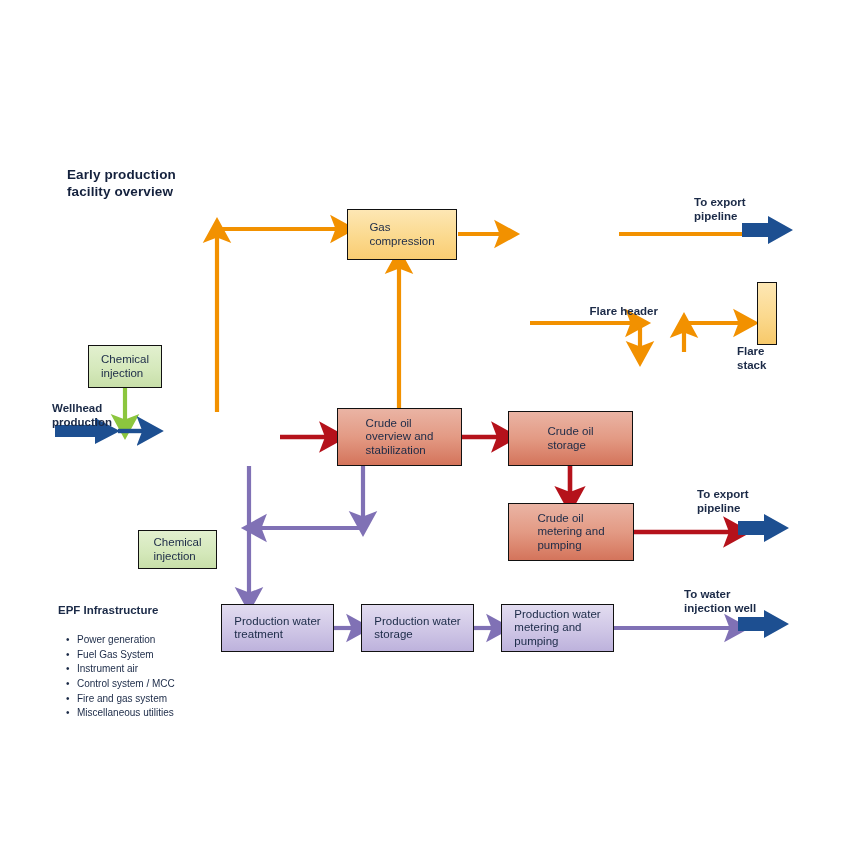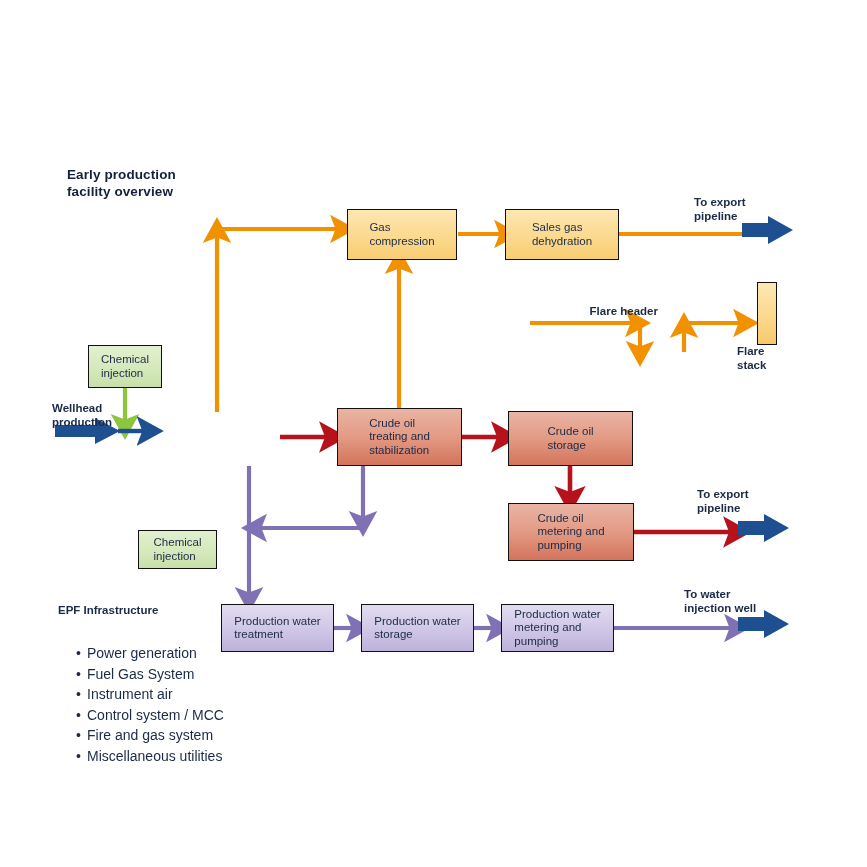--- a/index.html
+++ b/index.html
@@ -16,22 +16,22 @@
   .node.water{background:linear-gradient(180deg,#e2dcf0 0%,#cfc6e6 55%,#bdb2dc 100%);}
   .node.chem{background:linear-gradient(180deg,#e2f0cf 0%,#d4e8ba 60%,#c8dfa9 100%);}
   .node.stack{background:linear-gradient(180deg,#fde7b4 0%,#fbd98e 55%,#f7c96a 100%);}
 
   .lbl{position:absolute;font-size:11.5px;font-weight:600;line-height:1.18;
        color:#1b2a47;text-align:left;}
   .lbl.left{text-align:left;}
   .title{position:absolute;font-size:13.5px;font-weight:700;line-height:1.24;
          color:#14213d;letter-spacing:.1px;}
   .infra-h{position:absolute;font-size:11.5px;font-weight:600;color:#1b2a47;}
-  .infra{position:absolute;font-size:14px;line-height:1.47;color:#1b2a47;
-         margin:18px;padding:0;list-style:none;}
+  .infra{position:absolute;font-size:10px;line-height:1.47;color:#1b2a47;
+         margin:8px;padding:0;list-style:none;}
   .infra li{white-space:nowrap;}
   .infra li:before{content:"\2022";display:inline-block;width:11px;}
 </style>
 </head>
 <body>
 
 <div id="stage">
 
   <svg class="layer" viewBox="0 0 867 867" xmlns="http://www.w3.org/2000/svg">
     <defs>
@@ -101,26 +101,20 @@
     <span>facility overview</span>
   </div>
 
   <div class="node gas" style="left:347px;top:209px;width:110px;height:51px;">
     <div>
       <span>Gas</span><br>
       <span>compression</span>
     </div>
   </div>
 
-  <div class="node gas" style="left:505px;top:209px;width:114px;height:51px;">
-    <div>
-      <span>Sales gas</span><br>
-      <span>dehydration</span>
-    </div>
-  </div>
 
 
   <div class="node stack" style="left:757px;top:282px;width:20px;height:63px;"></div>
   <div class="lbl" style="left:737px;top:345px;width:60px;">
     <span>Flare</span><br>
     <span>stack</span>
   </div>
 
   <div class="node chem" style="left:88px;top:345px;width:74px;height:43px;">
     <div>
@@ -133,21 +127,21 @@
     <div>
       <span>Chemical</span><br>
       <span>injection</span>
     </div>
   </div>
 
 
   <div class="node oil" style="left:337px;top:408px;width:125px;height:58px;">
     <div>
       <span>Crude oil</span><br>
-      <span>treating and</span><br>
+      <span>overview and</span><br>
       <span>stabilization</span>
     </div>
   </div>
 
   <div class="node oil" style="left:508px;top:411px;width:125px;height:55px;">
     <div>
       <span>Crude oil</span><br>
       <span>storage</span>
     </div>
   </div>

